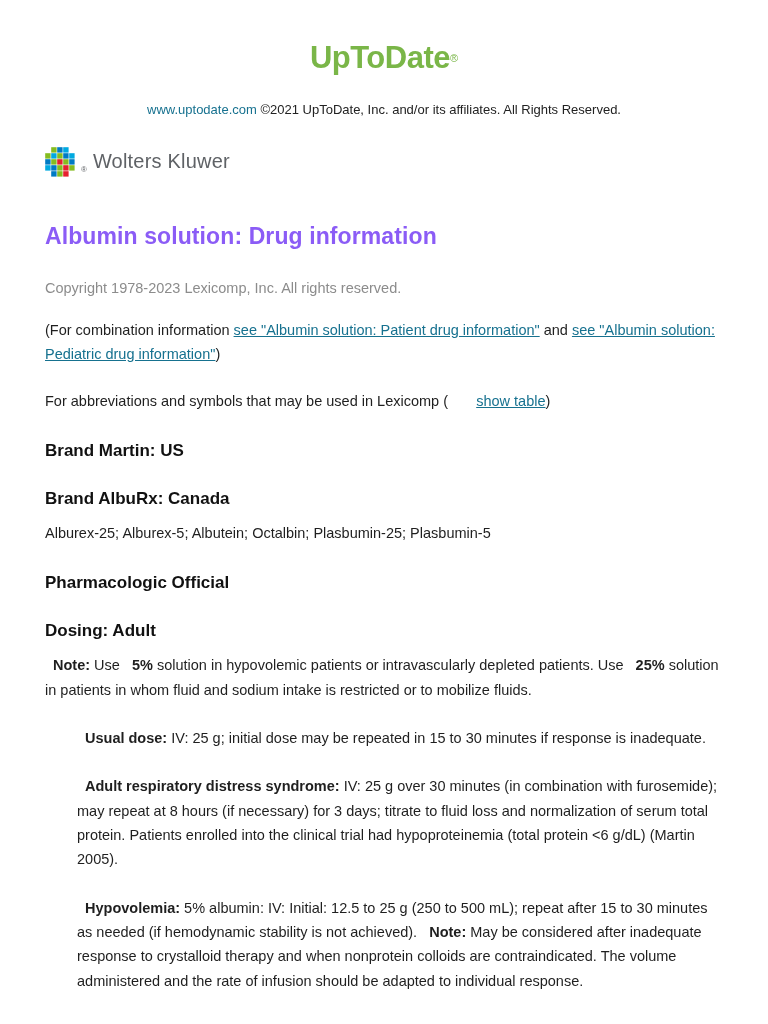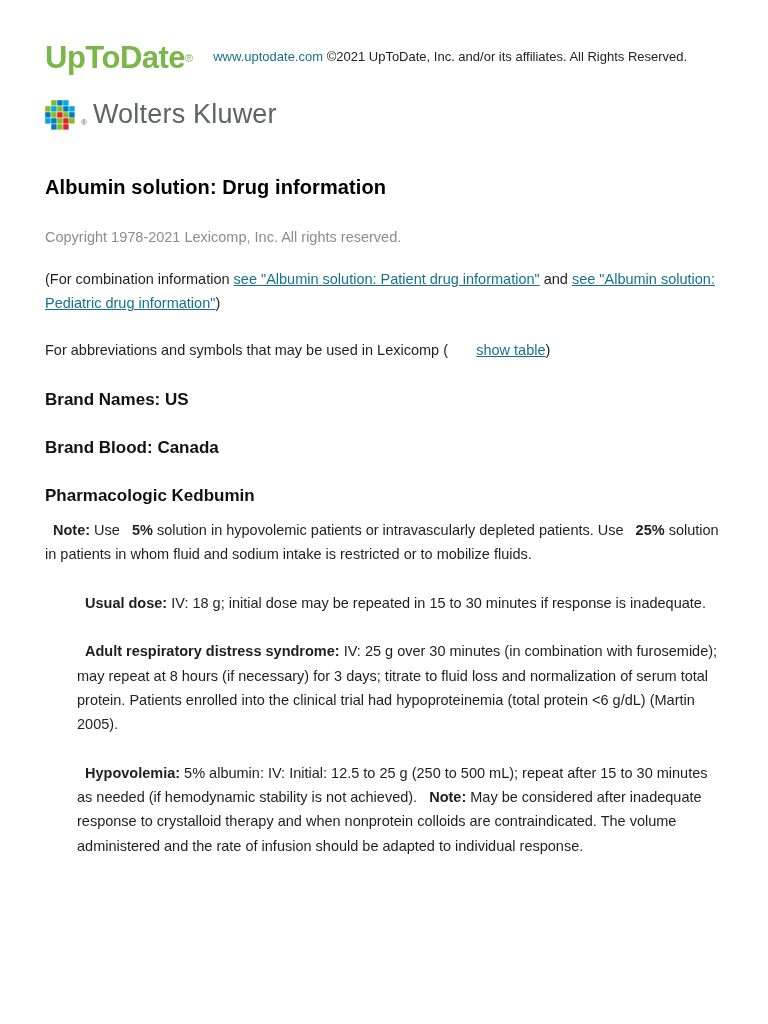--- a/index.html
+++ b/index.html
@@ -8,34 +8,34 @@
     --text:#212121;
     --muted:#8c8c8c;
     --wk-gray:#5f6266;
   }
   *{box-sizing:border-box;}
   html,body{margin:0;padding:0;background:#ffffff;}
   body{font-family:"Liberation Sans", sans-serif; color:var(--text);}
   .page{width:768px; min-height:1024px; padding:42px 45px 60px 45px; background:#fff;}
 
   
-  .logo-row{display:flex; align-items:center; gap:20px;}
+  .logo-row{display:flex; align-items:center; gap:27px;flex-direction:column;}
   .utd-logo{white-space:nowrap; line-height:1;}
   .utd-text{font-size:31px; font-weight:700; color:var(--logo-green); letter-spacing:-0.5px;}
   .utd-reg{font-size:11px; color:var(--logo-green); vertical-align:super; font-weight:400;}
   .reprint{font-size:13px; line-height:1.6; color:#222;}
   .reprint sup{font-size:9px;}
   .reprint .link{text-decoration:none;margin-top:36px;}
   .wk-row{margin-top:26px; display:flex; align-items:center; gap:6px;}
   .wk-globe{display:block;}
   .wk-reg{font-size:8px; color:var(--wk-gray); align-self:flex-end; padding-bottom:3px;}
-  .wk-name{font-size:27px; color:var(--wk-gray); letter-spacing:0.2px;}
+  .wk-name{font-size:20px; color:var(--wk-gray); letter-spacing:0.2px;}
 
   
-  h1.title{font-size:20px; font-weight:700; color:#000000; margin:46px 0 0 0; letter-spacing:0.1px;}
+  h1.title{font-size:23px; font-weight:700; color:#8b5cf6; margin:46px 0 0 0; letter-spacing:0.1px;}
   p.copyright{color:var(--muted); font-size:14.5px; margin:30px 0 0 0;}
   p.para{font-size:14.5px; line-height:1.68; margin:22px 0 0 0; color:#1f1f1f;}
   h2.sec{font-size:17px; font-weight:700; color:#111; margin:28px 0 0 0;}
   h2.sec + p.para{margin-top:12px;}
   p.indent{margin-left:32px; margin-top:24px;}
   .b{font-weight:700;margin-left:8px;}
   .link{color:var(--link); text-decoration:underline; cursor:pointer;}
 </style>
 </head>
 <body>
@@ -74,31 +74,33 @@
         <rect x="12.2" y="24.2" width="5.4" height="5.4" fill="#85bc20"></rect>
         <rect x="18.2" y="24.2" width="5.4" height="5.4" fill="#e5202e"></rect>
       </svg>
       <span class="wk-reg">®</span>
       <span class="wk-name">Wolters Kluwer</span>
     </div>
   </header>
 
   <h1 class="title">Albumin solution: Drug information</h1>
 
-  <p class="copyright">Copyright 1978-2021 Lexicomp, Inc. All rights reserved.</p>
+  <p class="copyright">Copyright 1978-2023 Lexicomp, Inc. All rights reserved.</p>
 
   <p class="para"><span>(For combination information </span><a class="link">see "Albumin solution: Patient drug information"</a><span> and </span><a class="link">see "Albumin solution: Pediatric drug information"</a><span>)</span></p>
 
   <p class="para"><span>For abbreviations and symbols that may be used in Lexicomp (</span><span>&nbsp;&nbsp;&nbsp;&nbsp;&nbsp;&nbsp;&nbsp;</span><a class="link">show table</a><span>)</span></p>
 
-  <h2 class="sec">Brand Names: US</h2>
+  <h2 class="sec">Brand Martin: US</h2>
 
-  <h2 class="sec">Brand Blood: Canada</h2>
+  <h2 class="sec">Brand AlbuRx: Canada</h2>
+  <p class="para">Alburex-25; Alburex-5; Albutein; Octalbin; Plasbumin-25; Plasbumin-5</p>
 
-  <h2 class="sec">Pharmacologic Kedbumin</h2>
+  <h2 class="sec">Pharmacologic Official</h2>
 
+  <h2 class="sec">Dosing: Adult</h2>
   <p class="para"><span class="b">Note:</span><span> Use </span><span class="b">5%</span><span> solution in hypovolemic patients or intravascularly depleted patients. Use </span><span class="b">25%</span><span> solution in patients in whom fluid and sodium intake is restricted or to mobilize fluids.</span></p>
 
-  <p class="para indent"><span class="b">Usual dose:</span><span> IV: 18 g; initial dose may be repeated in 15 to 30 minutes if response is inadequate.</span></p>
+  <p class="para indent"><span class="b">Usual dose:</span><span> IV: 25 g; initial dose may be repeated in 15 to 30 minutes if response is inadequate.</span></p>
   <p class="para indent"><span class="b">Adult respiratory distress syndrome:</span><span> IV: 25 g over 30 minutes (in combination with furosemide); may repeat at 8 hours (if necessary) for 3 days; titrate to fluid loss and normalization of serum total protein. Patients enrolled into the clinical trial had hypoproteinemia (total protein &lt;6 g/dL) (Martin 2005).</span></p>
   <p class="para indent"><span class="b">Hypovolemia:</span><span> 5% albumin: IV: Initial: 12.5 to 25 g (250 to 500 mL); repeat after 15 to 30 minutes as needed (if hemodynamic stability is not achieved). </span><span class="b">Note:</span><span> May be considered after inadequate response to crystalloid therapy and when nonprotein colloids are contraindicated. The volume administered and the rate of infusion should be adapted to individual response.</span></p>
 
 </div>
 
 </body></html>

